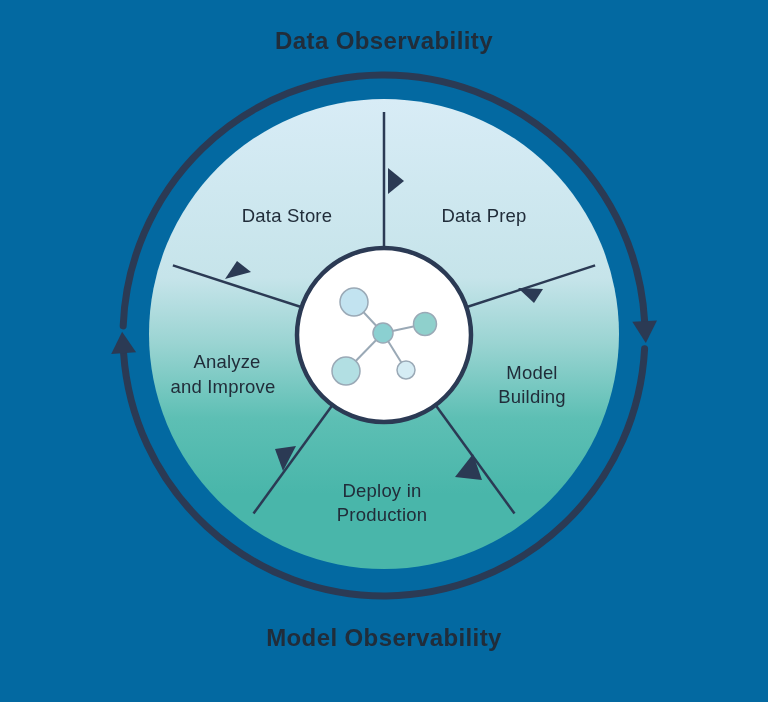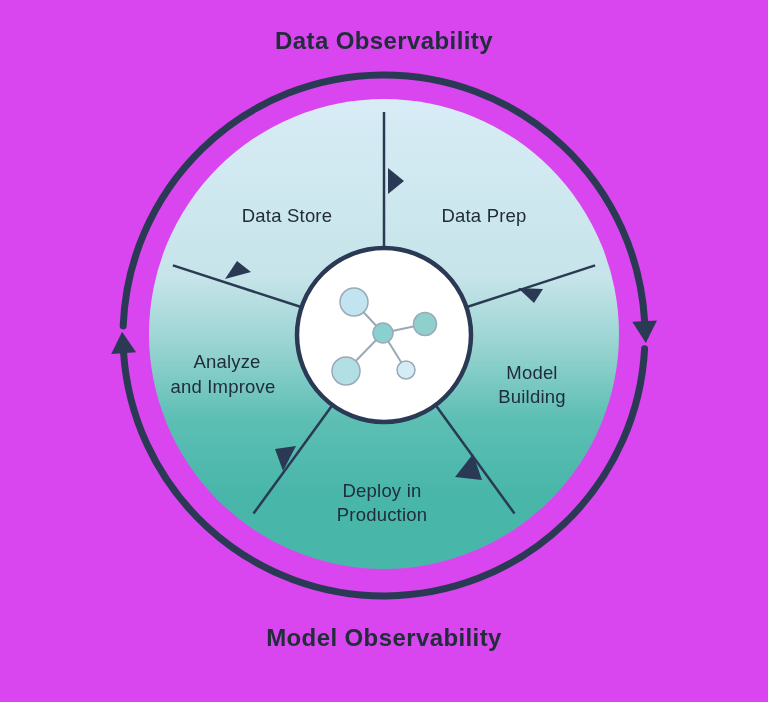--- a/index.html
+++ b/index.html
@@ -1,18 +1,18 @@
 <!DOCTYPE html>
 <html><head>
 <meta charset="utf-8">
 <style>
   html, body { margin: 0; padding: 0; background: #ffffff; }
   .canvas {
     width: 768px; height: 702px; position: relative;
-    background: #d946ef; overflow: hidden;
+    background: #0369a1; overflow: hidden;
     font-family: "Liberation Sans", sans-serif;
   }
   svg text {
     font-family: "Liberation Sans", sans-serif;
     fill: #212d3a;
   }
   .title {
     font-size: 24px;
     font-weight: 700;
     letter-spacing: 0.4px;

